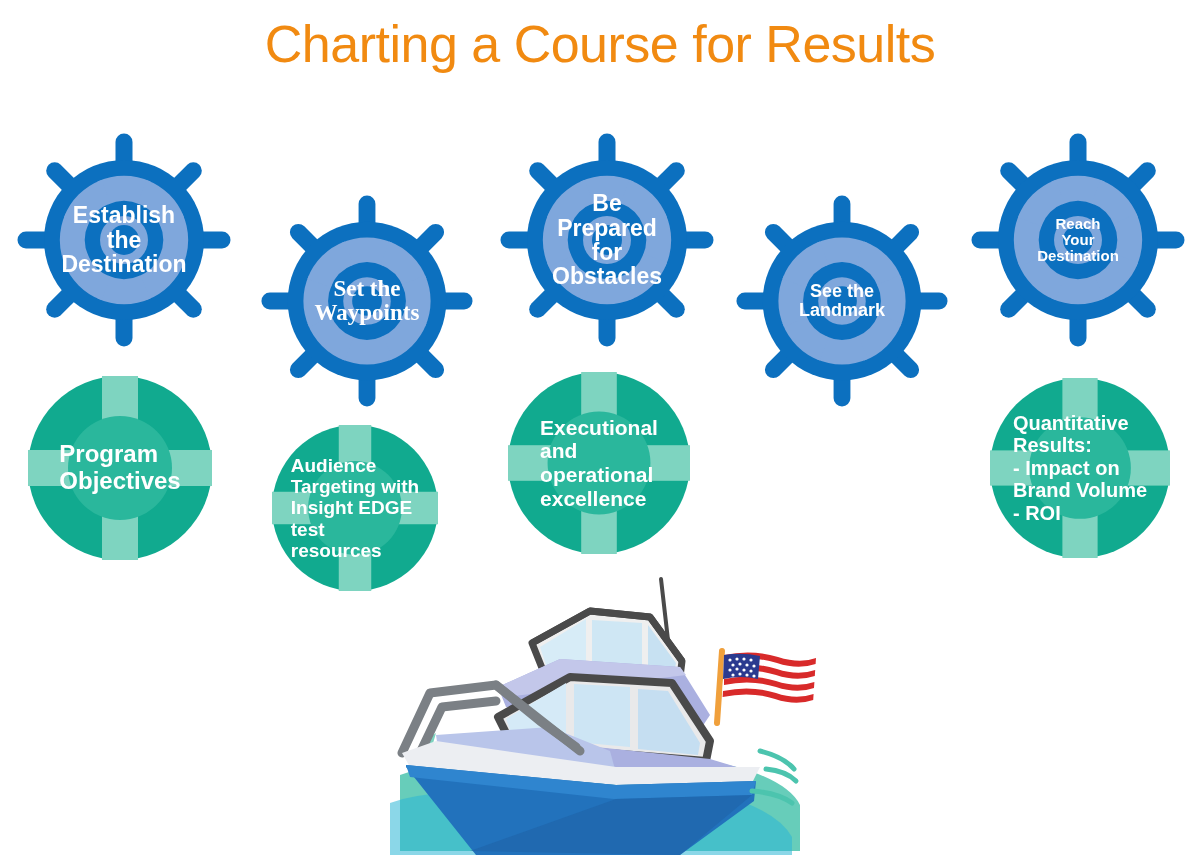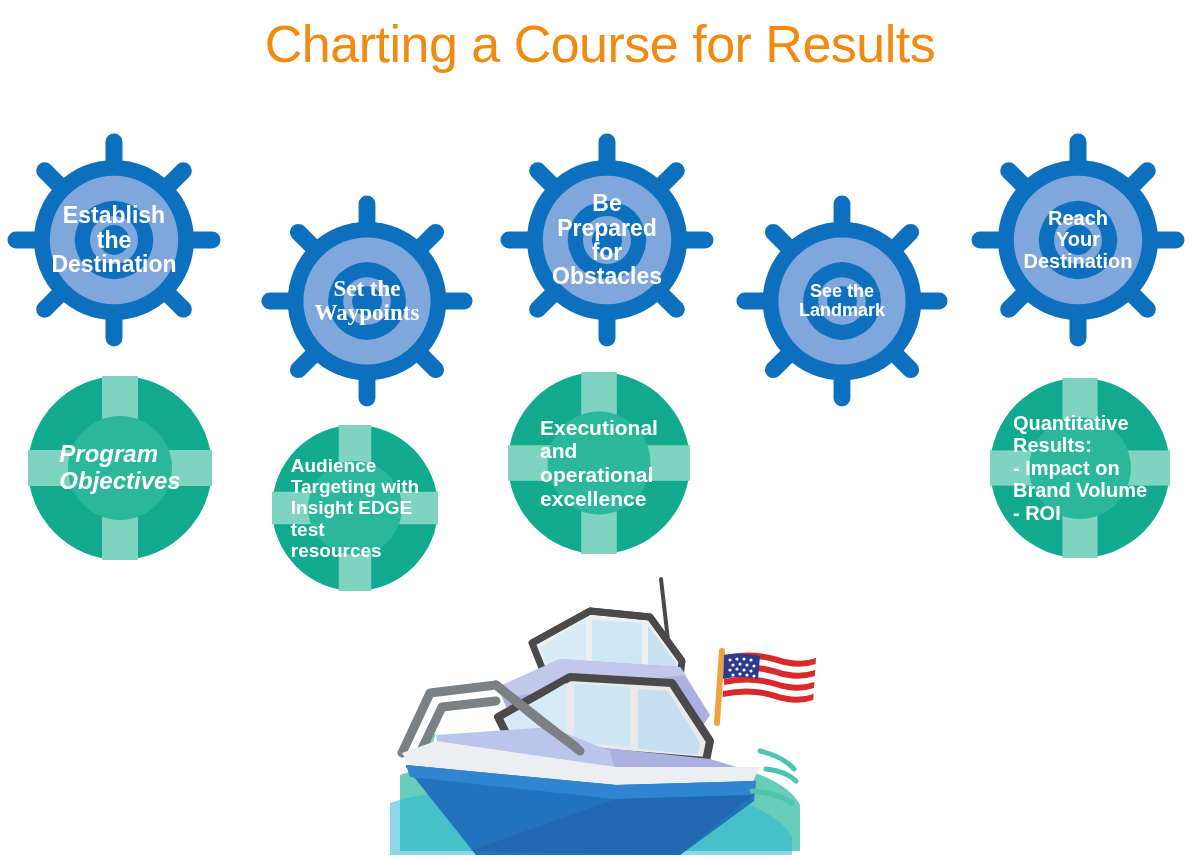--- a/index.html
+++ b/index.html
@@ -89,21 +89,21 @@
   }
   #boat svg { display: block; }
 </style>
 </head>
 <body>
 
 <div id="canvas">
 
   <div id="title">Charting a Course for Results</div>
 
-  <div class="wheel" id="wheel-1" style="left:4px; top:130px; width:220px; height:220px;">
+  <div class="wheel" id="wheel-1" style="left:14px; top:130px; width:220px; height:220px;">
     <svg viewBox="0 0 220 220" width="220" height="220">
       <g>
         <g stroke="#0c70bf" stroke-width="17" stroke-linecap="round">
           <line x1="110" y1="110" x2="110" y2="12"></line>
           <line x1="110" y1="110" x2="110" y2="208"></line>
           <line x1="110" y1="110" x2="12" y2="110"></line>
           <line x1="110" y1="110" x2="208" y2="110"></line>
           <line x1="110" y1="110" x2="40.7" y2="40.7"></line>
           <line x1="110" y1="110" x2="179.3" y2="179.3"></line>
           <line x1="110" y1="110" x2="179.3" y2="40.7"></line>
@@ -338,26 +338,26 @@
               </g>
             <g transform="rotate(315)">
                 <path d="M -26.6 -58.4 A 64 64 0 0 1 26.6 -58.4 L 16.2 -35.6 A 39 39 0 0 0 -16.2 -35.6 Z"></path>
               </g>
           </g>
           <circle cx="110" cy="110" r="24"></circle>
         </g>
         <circle cx="110" cy="110" r="15" fill="#0c70bf"></circle>
       </g>
     </svg>
-    <div class="wlabel" style="font-size:20px;">Reach
+    <div class="wlabel" style="font-size:15px;">Reach
 Your
 Destination</div>
   </div>
 
-  <div class="ring" id="ring-1" style="left:28px; top:376px; width:184px; height:184px;font-style:italic;">
+  <div class="ring" id="ring-1" style="left:28px; top:376px; width:184px; height:184px;">
     <svg viewBox="0 0 184 184" width="184" height="184">
       <circle cx="92" cy="92" r="92" fill="#11aa8f"></circle>
       <g fill="#7ed4c0">
         <rect x="74" y="0" width="36" height="44"></rect>
         <rect x="74" y="140" width="36" height="44"></rect>
         <rect x="0" y="74" width="44" height="36"></rect>
         <rect x="140" y="74" width="44" height="36"></rect>
       </g>
       <circle cx="92" cy="92" r="52" fill="#2ab79c"></circle>
     </svg>

